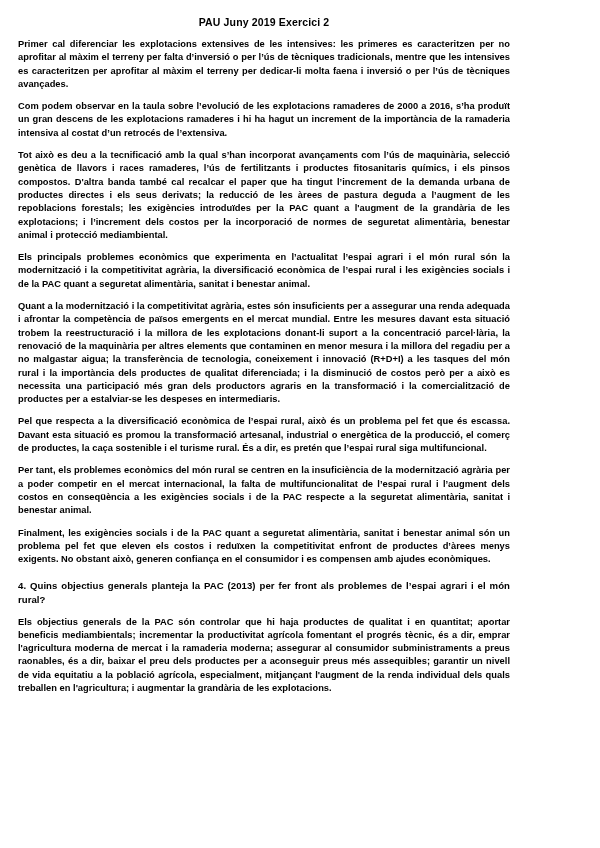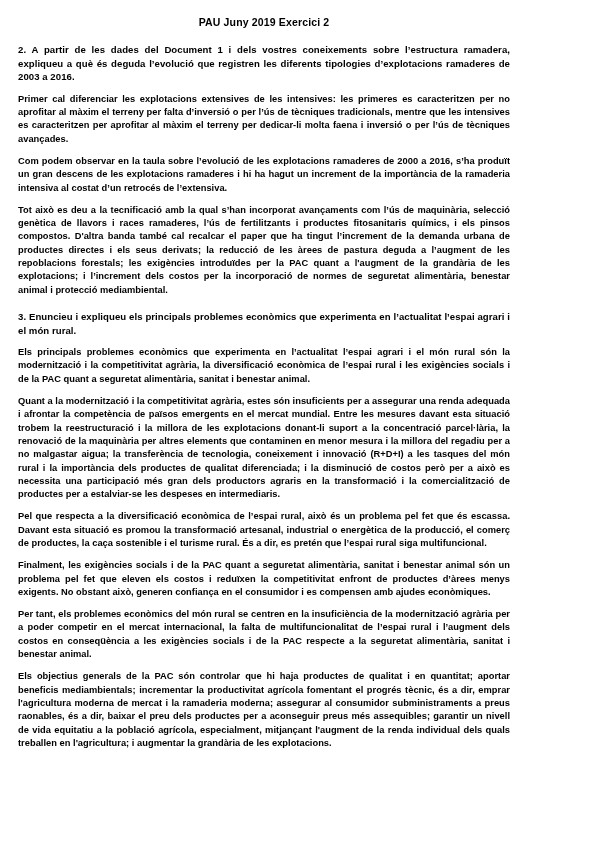--- a/index.html
+++ b/index.html
@@ -52,27 +52,26 @@
   }
   
 </style>
 </head>
 <body>
 
 <div class="page">
 
   <div class="doc-title">PAU Juny 2019 Exercici 2</div>
 
-  <div class="question q-first">2. A partir de les dades del Document 1 i dels vostres coneixements sobre l’estructura ramadera, expliqueu a què és deguda l’evolució que registren les diferents tipologies d’explotacions ramaderes de 2003 a 2016.</div>
   <p class="para">Primer cal diferenciar les explotacions extensives de les intensives: les primeres es caracteritzen per no aprofitar al màxim el terreny per falta d’inversió o per l’ús de tècniques tradicionals, mentre que les intensives es caracteritzen per aprofitar al màxim el terreny per dedicar-li molta faena i inversió o per l’ús de tècniques avançades.</p>
   <p class="para">Com podem observar en la taula sobre l’evolució de les explotacions ramaderes de 2000 a 2016, s’ha produït un gran descens de les explotacions ramaderes i hi ha hagut un increment de la importància de la ramaderia intensiva al costat d’un retrocés de l’extensiva.</p>
   <p class="para">Tot això es deu a la tecnificació amb la qual s’han incorporat avançaments com l’ús de maquinària, selecció genètica de llavors i races ramaderes, l’ús de fertilitzants i productes fitosanitaris químics, i els pinsos compostos. D'altra banda també cal recalcar el paper que ha tingut l’increment de la demanda urbana de productes directes i els seus derivats; la reducció de les àrees de pastura deguda a l’augment de les repoblacions forestals; les exigències introduïdes per la PAC quant a l'augment de la grandària de les explotacions; i l’increment dels costos per la incorporació de normes de seguretat alimentària, benestar animal i protecció mediambiental.</p>
 
-  <div class="question">3. Enuncieu i expliqueu els principals problemes econòmics que experimenta en l’actualitat l’espai agrari i el món rural.</div>
   <p class="para">Els principals problemes econòmics que experimenta en l’actualitat l’espai agrari i el món rural són la modernització i la competitivitat agrària, la diversificació econòmica de l’espai rural i les exigències socials i de la PAC quant a seguretat alimentària, sanitat i benestar animal.</p>
   <p class="para">Quant a la modernització i la competitivitat agrària, estes són insuficients per a assegurar una renda adequada i afrontar la competència de països emergents en el mercat mundial. Entre les mesures davant esta situació trobem la reestructuració i la millora de les explotacions donant-li suport a la concentració parcel·lària, la renovació de la maquinària per altres elements que contaminen en menor mesura i la millora del regadiu per a no malgastar aigua; la transferència de tecnologia, coneixement i innovació (R+D+I) a les tasques del món rural i la importància dels productes de qualitat diferenciada; i la disminució de costos però per a això es necessita una participació més gran dels productors agraris en la transformació i la comercialització de productes per a estalviar-se les despeses en intermediaris.</p>
   <p class="para">Pel que respecta a la diversificació econòmica de l’espai rural, això és un problema pel fet que és escassa. Davant esta situació es promou la transformació artesanal, industrial o energètica de la producció, el comerç de productes, la caça sostenible i el turisme rural. És a dir, es pretén que l’espai rural siga multifuncional.</p>
+  <p class="para">Per tant, els problemes econòmics del món rural se centren en la insuficiència de la modernització agrària per a poder competir en el mercat internacional, la falta de multifuncionalitat de l’espai rural i l’augment dels costos en conseqüència a les exigències socials i de la PAC respecte a la seguretat alimentària, sanitat i benestar animal.</p>
   <p class="para">Finalment, les exigències socials i de la PAC quant a seguretat alimentària, sanitat i benestar animal són un problema pel fet que eleven els costos i reduïxen la competitivitat enfront de productes d’àrees menys exigents. No obstant això, generen confiança en el consumidor i es compensen amb ajudes econòmiques.</p>
-  <p class="para">Per tant, els problemes econòmics del món rural se centren en la insuficiència de la modernització agrària per a poder competir en el mercat internacional, la falta de multifuncionalitat de l’espai rural i l’augment dels costos en conseqüència a les exigències socials i de la PAC respecte a la seguretat alimentària, sanitat i benestar animal.</p>
 
+  <div class="question">4. Quins objectius generals planteja la PAC (2013) per fer front als problemes de l’espai agrari i el món rural?</div>
   <p class="para">Els objectius generals de la PAC són controlar que hi haja productes de qualitat i en quantitat; aportar beneficis mediambientals; incrementar la productivitat agrícola fomentant el progrés tècnic, és a dir, emprar l'agricultura moderna de mercat i la ramaderia moderna; assegurar al consumidor subministraments a preus raonables, és a dir, baixar el preu dels productes per a aconseguir preus més assequibles; garantir un nivell de vida equitatiu a la població agrícola, especialment, mitjançant l'augment de la renda individual dels quals treballen en l'agricultura; i augmentar la grandària de les explotacions.</p>
 
 </div>
 
 </body></html>

